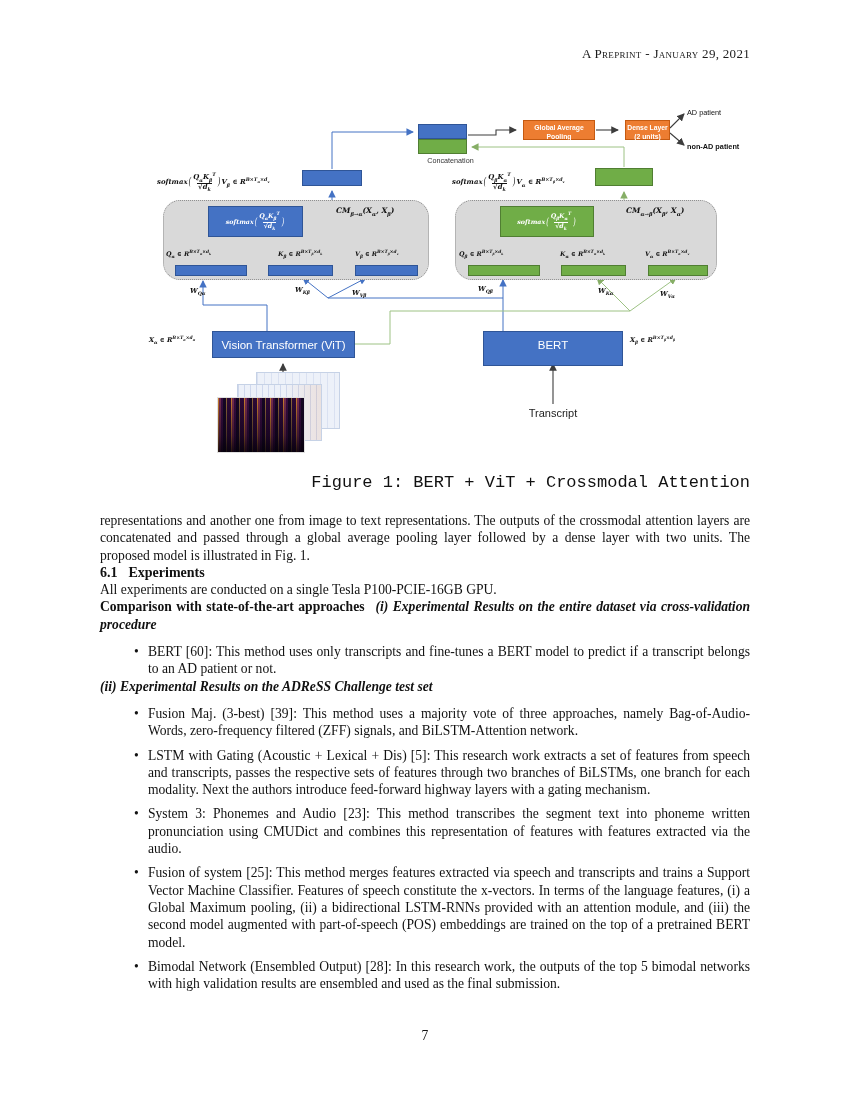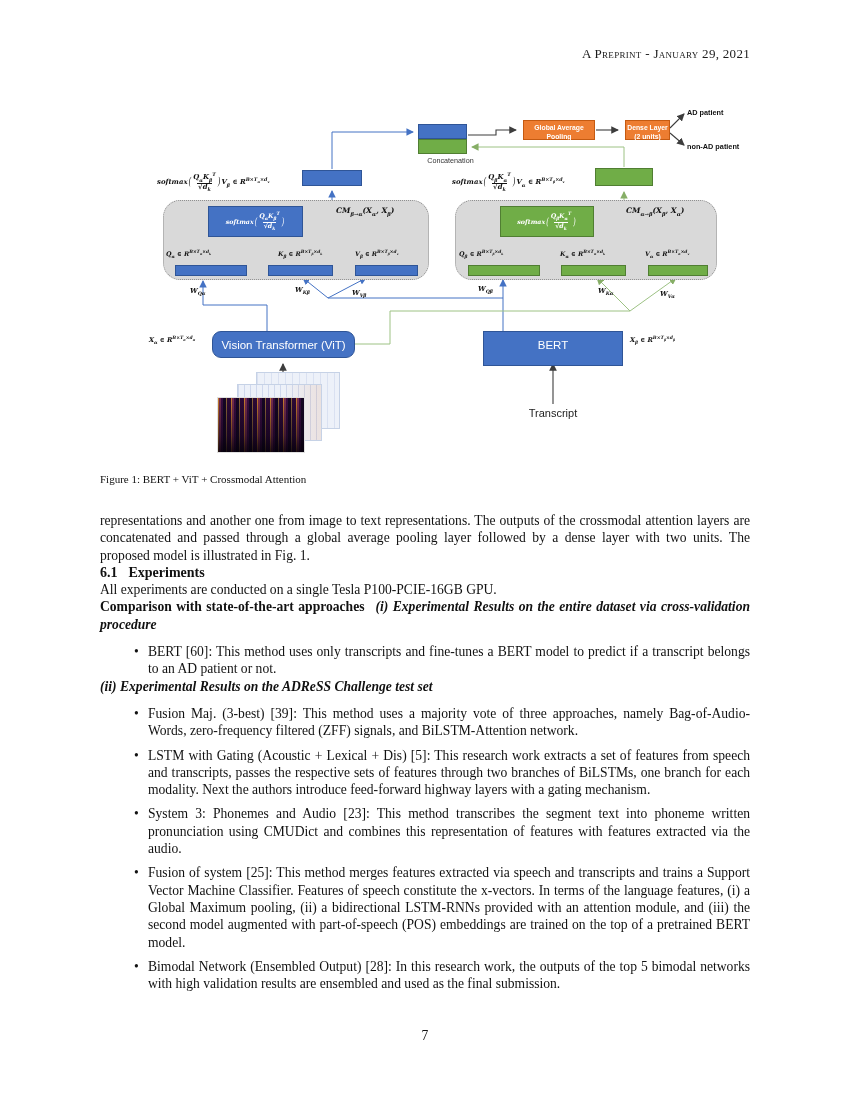--- a/index.html
+++ b/index.html
@@ -50,21 +50,21 @@
   .copy p{margin:0;}
   .h61{margin-top:16px;font-weight:bold;font-size:14px;}
   .h61 .num{margin-right:11px;}
   .gpu{margin-top:11px;}
   .cmp{margin-top:15px;font-weight:bold;}
   .cmp i{margin-left:11px;}
   .iihead{margin-top:7px;font-weight:bold;font-style:italic;}
   .brow{display:flex;margin:7px 0 0 34px;}
   .brow .bm{width:14px;flex:none;}
   .brow .bt{flex:1;text-align:justify;}
-  .caption{left:100px;top:473px;width:650px;text-align:left;font-size:11px;}
+  .caption{left:100px;top:473px;width:650px;text-align:right;font-size:17px;font-family:Liberation Mono, monospace;}
   .pagenum{left:0;top:1028px;width:850px;text-align:center;font-size:13.6px;}
 </style>
 </head>
 <body>
 
 <div class="a hdr">A Preprint - January 29, 2021</div>
 
 <div class="a" style="left:0;top:0;width:850px;height:470px;">
 
   <svg class="a" style="left:0;top:0;" width="850" height="470">
@@ -111,21 +111,21 @@
     </g>
   </svg>
 
   <div class="a bluebox" style="left:418px;top:124px;width:49px;height:15px;"></div>
   <div class="a greenbox" style="left:418px;top:139px;width:49px;height:15px;"></div>
   <div class="a sans" style="left:408px;top:156px;width:85px;text-align:center;font-size:7.2px;color:#333;">Concatenation</div>
 
   <div class="a orangebox" style="left:523px;top:120px;width:72px;height:20px;">Global Average Pooling</div>
   <div class="a orangebox" style="left:625px;top:120px;width:45px;height:20px;">Dense Layer (2 units)</div>
 
-  <div class="a sans" style="left:687px;top:108px;font-size:7.3px;font-weight:bold;">AD patient</div>
+  <div class="a sans" style="left:687px;top:108px;font-size:7.3px;font-weight:normal;">AD patient</div>
   <div class="a sans" style="left:687px;top:142px;font-size:7.3px;font-weight:bold;">non-AD patient</div>
 
   <div class="a math mrow" style="left:157px;top:172px;font-size:6.9px;">
     <span>softmax</span>
       <span class="paren">(</span>
     <span class="frac">
         <span class="num">Q<sub>α</sub>K<sub>β</sub><sup>T</sup></span>
                        <span class="den">√d<sub>k</sub></span>
       </span>
     <span class="paren">)</span>
@@ -181,21 +181,21 @@
   <div class="a math tinylabel" style="left:560px;top:249px;">K<sub>α</sub> ∈ R<sup>B×T<sub>α</sub>×d<sub>k</sub></sup></div>
   <div class="a math tinylabel" style="left:645px;top:249px;">V<sub>α</sub> ∈ R<sup>B×T<sub>α</sub>×d<sub>v</sub></sup></div>
   <div class="a greenbox" style="left:468px;top:265px;width:72px;height:11px;"></div>
   <div class="a greenbox" style="left:561px;top:265px;width:65px;height:11px;"></div>
   <div class="a greenbox" style="left:648px;top:265px;width:60px;height:11px;"></div>
   <div class="a math wlabel" style="left:478px;top:285px;">W<sub>Qβ</sub></div>
   <div class="a math wlabel" style="left:598px;top:287px;">W<sub>Kα</sub></div>
   <div class="a math wlabel" style="left:660px;top:290px;">W<sub>Vα</sub></div>
 
   <div class="a math" style="left:149px;top:335px;font-size:6.5px;">X<sub>α</sub> ∈ R<sup>B×T<sub>α</sub>×d<sub>α</sub></sup></div>
-  <div class="a bluebox boxlabel" style="left:212px;top:331px;width:143px;height:27px;line-height:26px;font-size:11.5px;border-radius:9px;">Vision Transformer (ViT)</div>
+  <div class="a bluebox boxlabel" style="left:212px;top:331px;width:143px;height:27px;line-height:26px;font-size:11.5px;">Vision Transformer (ViT)</div>
   <div class="a bluebox boxlabel" style="left:483px;top:331px;width:140px;height:35px;line-height:26px;font-size:11.5px;">BERT</div>
   <div class="a math" style="left:630px;top:335px;font-size:6.5px;">X<sub>β</sub> ∈ R<sup>B×T<sub>β</sub>×d<sub>β</sub></sup></div>
 
   <div>
     <div class="a sheet sheet2" style="left:256px;top:372px;width:84px;height:57px;"></div>
     <div class="a sheet sheet1" style="left:237px;top:384px;width:85px;height:57px;"></div>
     <div class="a spec" style="left:217px;top:397px;width:88px;height:56px;"></div>
   </div>
 
   <div class="a sans" style="left:513px;top:407px;width:80px;text-align:center;font-size:11px;color:#222;">Transcript</div>

